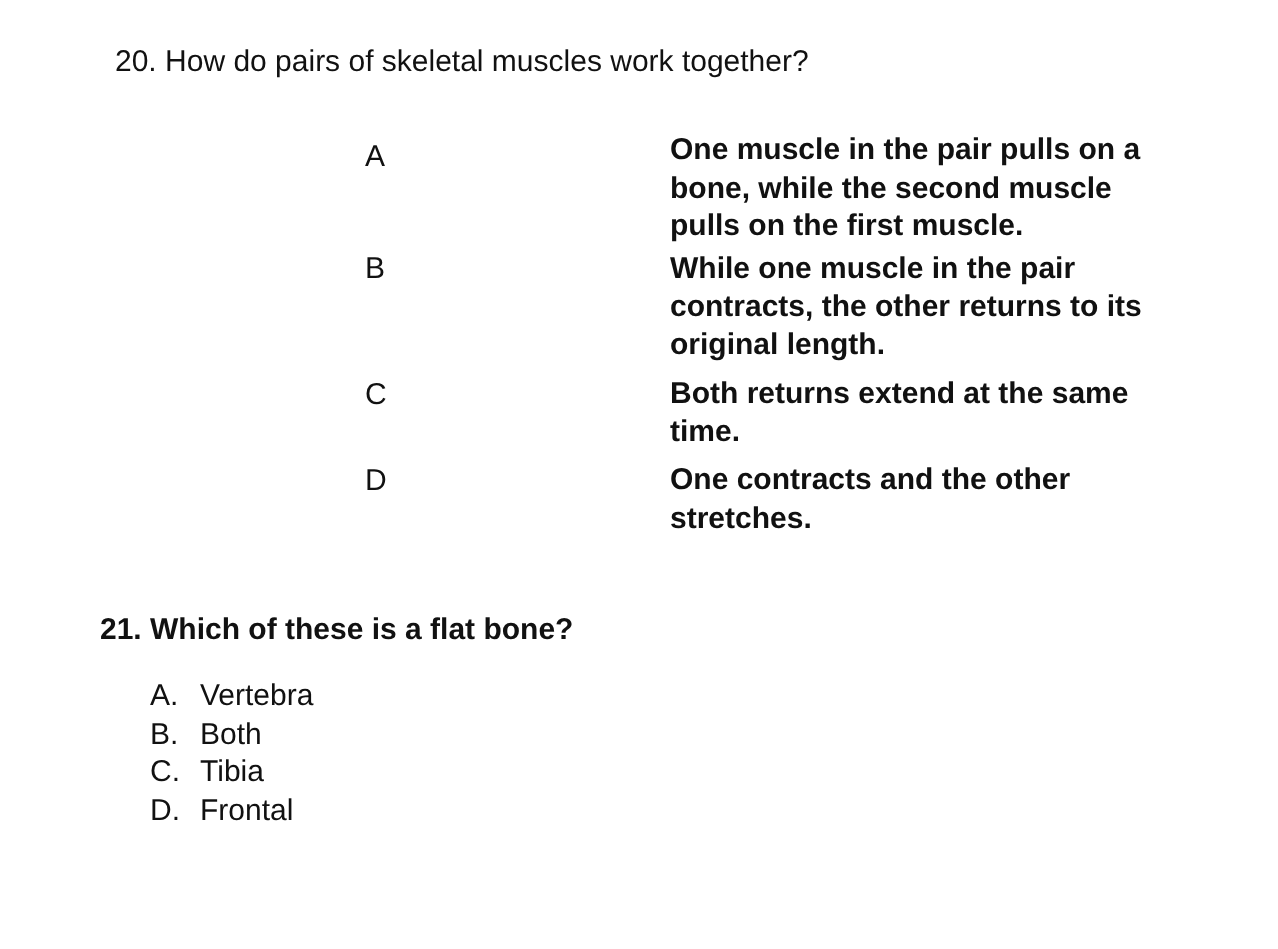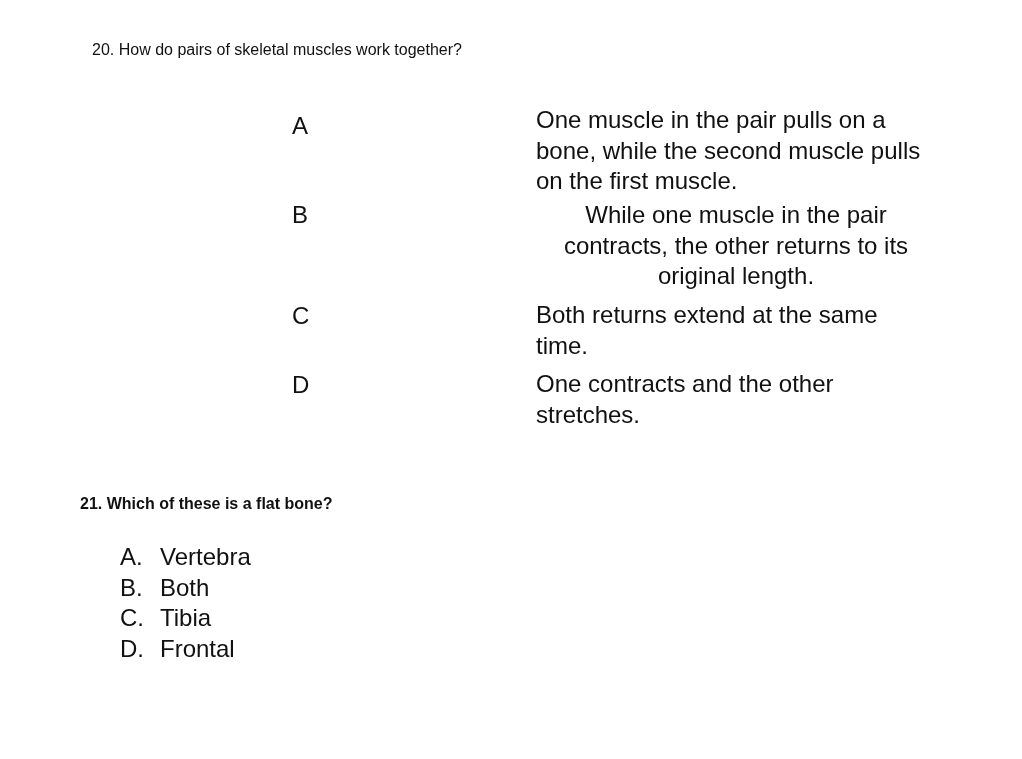--- a/index.html
+++ b/index.html
@@ -10,39 +10,40 @@
     body {
       width: 1022px;
       height: 759px;
       position: relative;
       overflow: hidden;
       font-family: "Liberation Sans", sans-serif;
       color: #111111;
     }
     .q-title {
       position: absolute;
-      font-size: 16px;
+      font-size: 24px;
       line-height: 28px;
       white-space: nowrap;
     }
     .q20-title { left: 92px; top: 36px; }
     .q21-title { left: 80px; top: 490px; font-weight: bold; }
 
     .letter {
       position: absolute;
       left: 292px;
       font-size: 24px;
       line-height: 30px;
     }
     .answer {
       position: absolute;
       left: 536px;
       width: 400px;
       font-size: 24px;
       line-height: 30.5px;
+      font-weight: bold;
     }
 
     .choices {
       position: absolute;
       left: 120px;
       top: 542px;
       margin: 0;
       padding: 0;
       list-style: none;
     }
@@ -59,21 +60,21 @@
 </head>
 <body>
 
 <div>
   <div class="q-title q20-title">20. How do pairs of skeletal muscles work together?</div>
 
   <div class="letter" style="top:111px;">A</div>
   <div class="answer" style="top:105px;">One muscle in the pair pulls on a bone, while the second muscle pulls on the first muscle.</div>
 
   <div class="letter" style="top:200px;">B</div>
-  <div class="answer" style="top:200px;text-align:center;">While one muscle in the pair contracts, the other returns to its original length.</div>
+  <div class="answer" style="top:200px;">While one muscle in the pair contracts, the other returns to its original length.</div>
 
   <div class="letter" style="top:301px;">C</div>
   <div class="answer" style="top:300px;">Both returns extend at the same time.</div>
 
   <div class="letter" style="top:370px;">D</div>
   <div class="answer" style="top:369px;">One contracts and the other stretches.</div>
 </div>
 
 <div>
   <div class="q-title q21-title">21. Which of these is a flat bone?</div>

